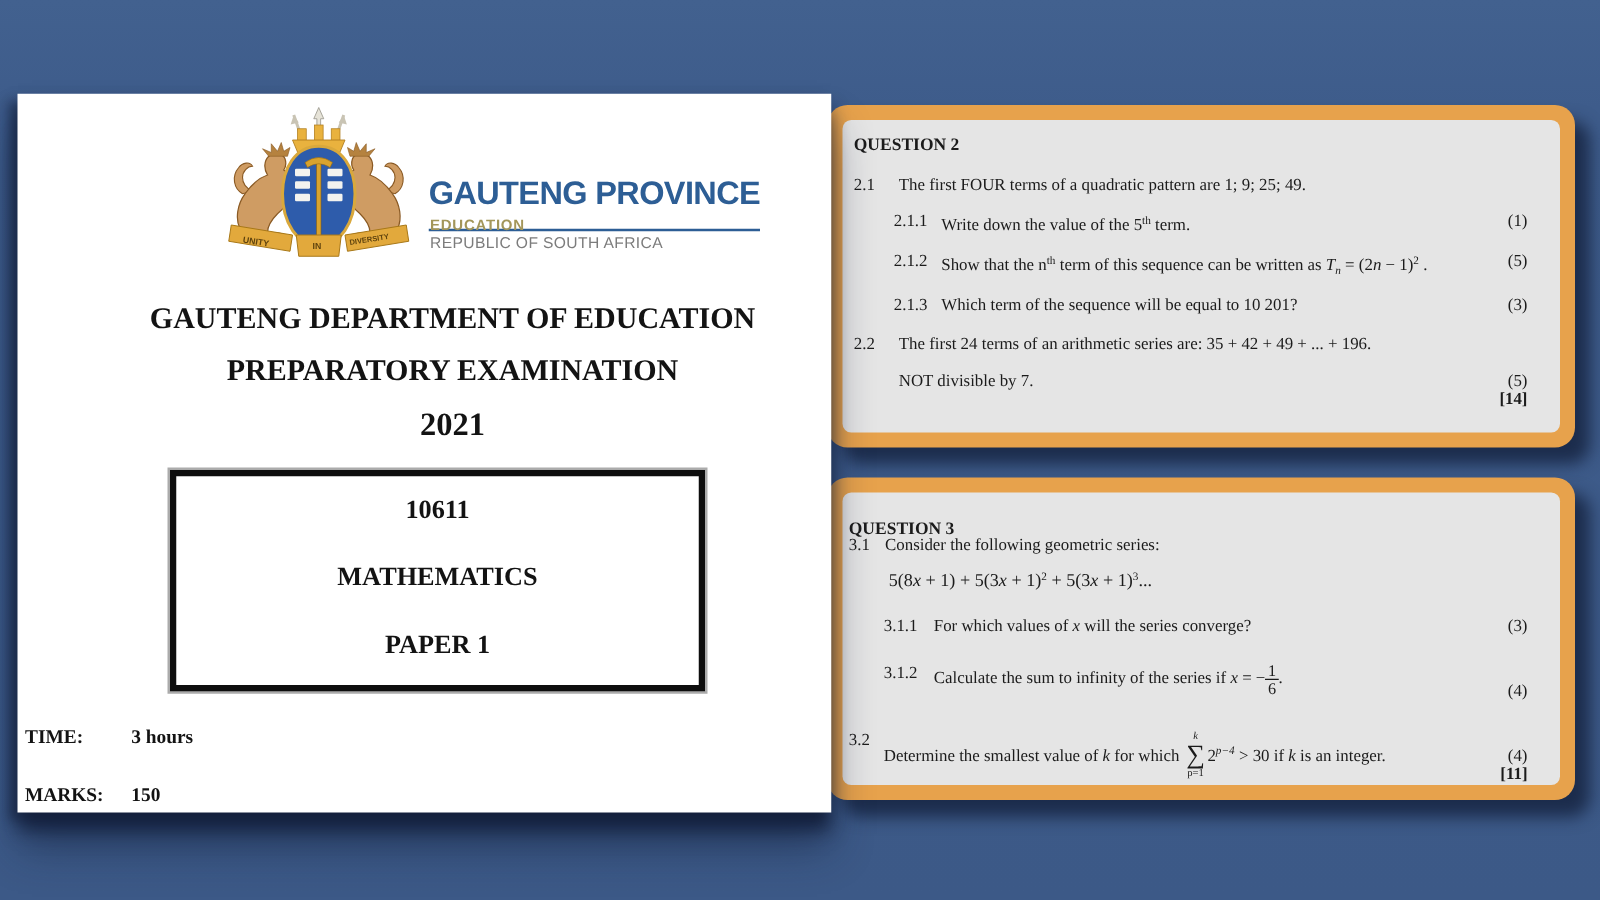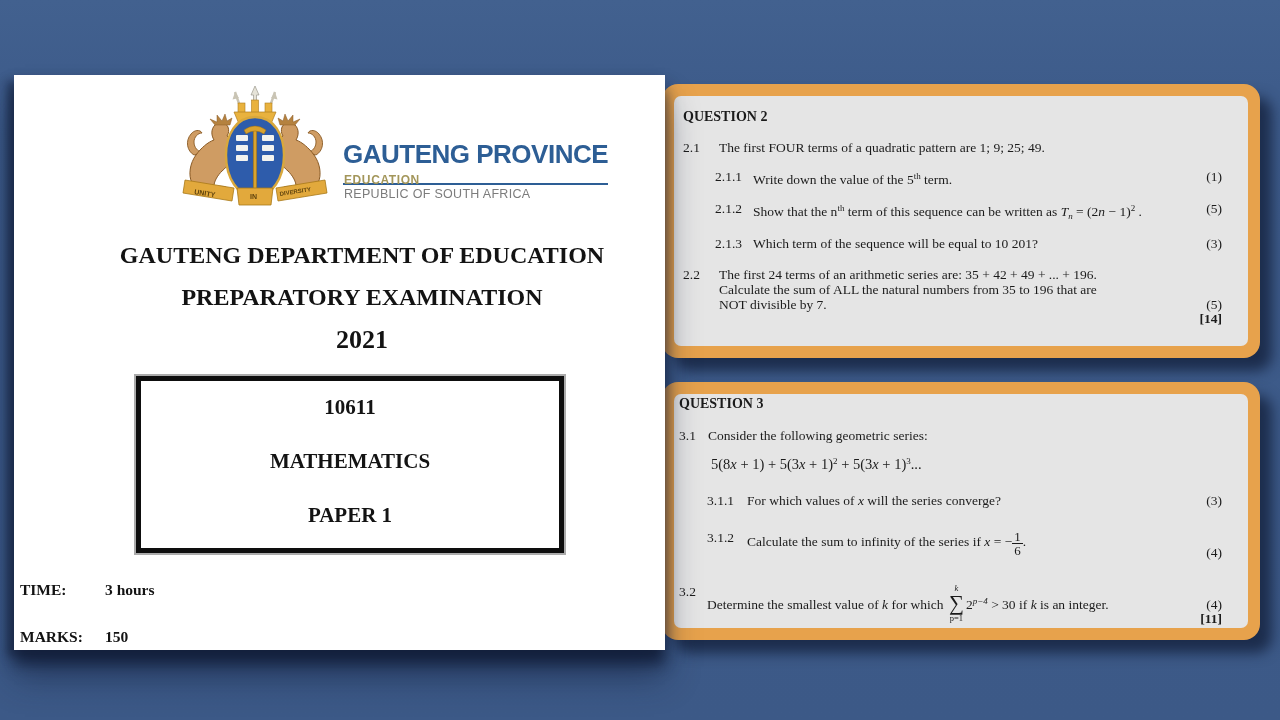--- a/index.html
+++ b/index.html
@@ -83,30 +83,29 @@
       <div class="t" style="left:41px; top:105px;">2.1.2</div>
       <div class="t" style="left:79px; top:105px;"><span>Show that the n</span><span class="sp">th</span><span> term of this sequence can be written as </span><span class="it">T</span><span class="sb it">n</span><span> = (2</span><span class="it">n</span><span> − 1)</span><span class="sp">2</span><span> .</span></div>
       <div class="t mk" style="top:105px;">(5)</div>
 
       <div class="t" style="left:41px; top:140px;">2.1.3</div>
       <div class="t" style="left:79px; top:140px;">Which term of the sequence will be equal to 10 201?</div>
       <div class="t mk" style="top:140px;">(3)</div>
 
       <div class="t" style="left:9px; top:171px;">2.2</div>
       <div class="t" style="left:45px; top:171px;">The first 24 terms of an arithmetic series are:  35 + 42 + 49 + ... + 196.</div>
-      <div class="t" style="left:45px; top:186px;">Calculate the sum of ALL the natural numbers from 35 to 196 that are</div>
       <div class="t" style="left:45px; top:201px;">NOT divisible by 7.</div>
       <div class="t mk" style="top:201px;">(5)</div>
       <div class="t mk b" style="top:215px;">[14]</div>
     </div>
   </div>
 
   <div class="panel" style="left:662px; top:382px; width:598px; height:258px;">
     <div class="panel-inner">
-      <div class="t b" style="left:5px; top:2px; font-size:14px;">QUESTION 3</div>
+      <div class="t b" style="left:5px; top:22px; font-size:14px;">QUESTION 3</div>
 
       <div class="t" style="left:5px; top:34px;">3.1</div>
       <div class="t" style="left:34px; top:34px;">Consider the following geometric series:</div>
 
       <div class="t" style="left:37px; top:60px; font-size:14.5px;"><span>5(8</span><span class="it">x</span><span> + 1) + 5(3</span><span class="it">x</span><span> + 1)</span><span class="sp">2</span><span> + 5(3</span><span class="it">x</span><span> + 1)</span><span class="sp">3</span><span>...</span></div>
 
       <div class="t" style="left:33px; top:99px;">3.1.1</div>
       <div class="t" style="left:73px; top:99px;"><span>For which values of </span><span class="it">x</span><span> will the series converge?</span></div>
       <div class="t mk" style="top:99px;">(3)</div>
 

